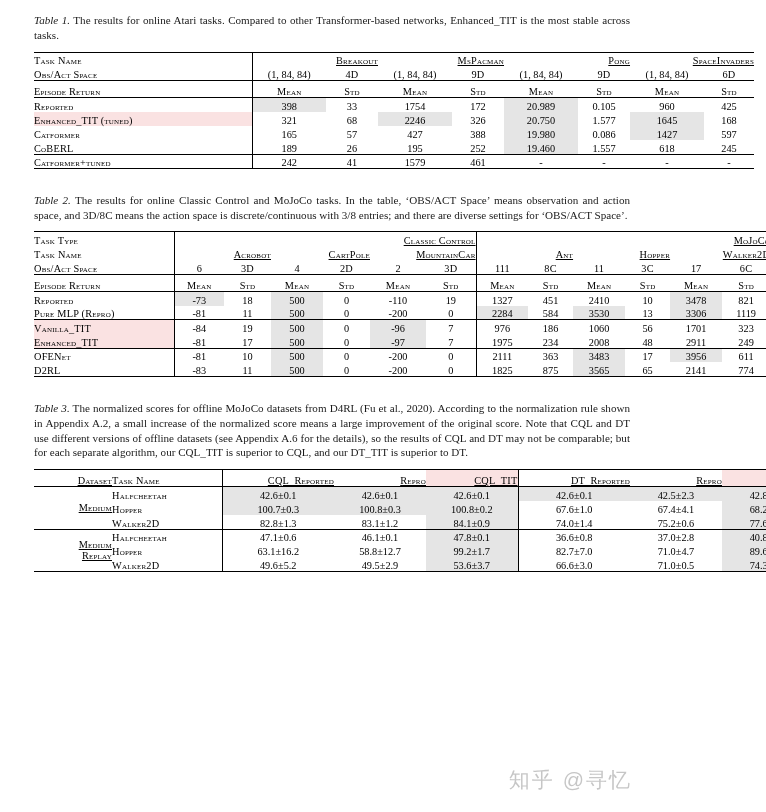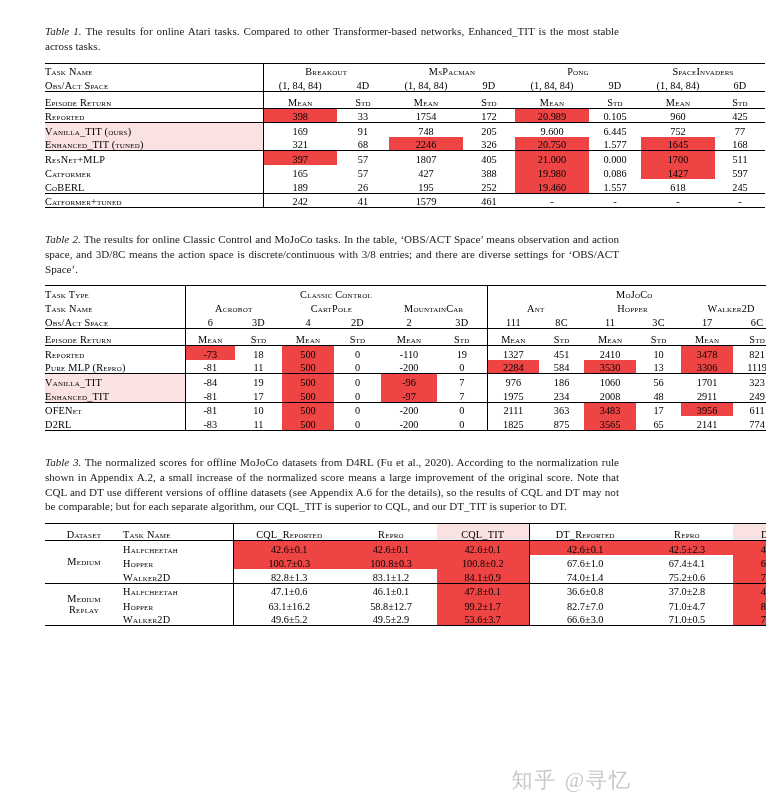--- a/index.html
+++ b/index.html
@@ -13,21 +13,21 @@
     height: 812px;
     font-family: "Liberation Serif", "DejaVu Serif", serif;
     color: #000000;
     position: relative;
     overflow: hidden;
   }
   .page {
     position: relative;
     width: 650px;
     height: 812px;
-    padding: 15px;
+    padding: 4px;
     box-sizing: border-box;
   }
 
   
   .caption {
     font-size: 11.1px;
     line-height: 1.33;
     text-align: justify;
     margin: 0;
     padding: 0 16px 0 30px;
@@ -50,48 +50,48 @@
     vertical-align: bottom;
     white-space: nowrap;
   }
   .sc {
     
     font-variant: small-caps;
     letter-spacing: 0.02em;
   }
   .num { text-align: center; }
   .b { font-weight: bold; }
-  .hl { background: #ef4444; }
+  .hl { background: #e5e5e5; }
   .pink { background: #fae2e2; }
 
   .rule-top td, .rule-top th { border-top: 1.6px solid #000; }
   .rule-mid td, .rule-mid th { border-top: 0.9px solid #000; }
   .vl { border-left: 0.9px solid #000; }
 
   .rowh { height: 14.2px; }
   .rowh-pad { height: 17px; }
 
   .lbl { padding-left: 6px; text-align: left; }
 
   
   .tblock { padding: 0 16px 0 30px; }
   .tblock table { width: 720px; }
 
   
-  .grp { text-align: center; }
+  .grp { text-align: right; text-decoration: underline; }
 
   .spacer-s { height: 9px; }
   .spacer-l { height: 22px; }
 
   
   .watermark {
     position: absolute;
     right: 18px;
     bottom: 18px;
-    font-family: Liberation Serif, serif;
+    font-family: Liberation Sans, sans-serif;
     font-size: 21px;
     color: rgba(120,120,120,0.42);
     letter-spacing: 2px;
     pointer-events: none;
     user-select: none;
   }
 </style>
 </head>
 <body>
 
@@ -151,52 +151,30 @@
             <td class="sc lbl">Reported</td>
             <td class="num vl b hl">398</td>
             <td class="num">33</td>
             <td class="num">1754</td>
             <td class="num">172</td>
             <td class="num b hl">20.989</td>
             <td class="num">0.105</td>
             <td class="num">960</td>
             <td class="num">425</td>
           </tr>
-          <tr class="rowh rule-mid">
-            <td class="sc lbl pink">Vanilla_TIT (ours)</td>
-            <td class="num vl">169</td>
-            <td class="num">91</td>
-            <td class="num">748</td>
-            <td class="num">205</td>
-            <td class="num">9.600</td>
-            <td class="num">6.445</td>
-            <td class="num">752</td>
-            <td class="num">77</td>
-          </tr>
           <tr class="rowh">
             <td class="sc lbl pink">Enhanced_TIT (tuned)</td>
             <td class="num vl">321</td>
             <td class="num">68</td>
             <td class="num b hl">2246</td>
             <td class="num">326</td>
             <td class="num b hl">20.750</td>
             <td class="num">1.577</td>
             <td class="num b hl">1645</td>
             <td class="num">168</td>
-          </tr>
-          <tr class="rowh rule-mid">
-            <td class="sc lbl">ResNet+MLP</td>
-            <td class="num vl b hl">397</td>
-            <td class="num">57</td>
-            <td class="num">1807</td>
-            <td class="num">405</td>
-            <td class="num b hl">21.000</td>
-            <td class="num">0.000</td>
-            <td class="num b hl">1700</td>
-            <td class="num">511</td>
           </tr>
           <tr class="rowh">
             <td class="sc lbl">Catformer</td>
             <td class="num vl">165</td>
             <td class="num">57</td>
             <td class="num">427</td>
             <td class="num">388</td>
             <td class="num b hl">19.980</td>
             <td class="num">0.086</td>
             <td class="num b hl">1427</td>

